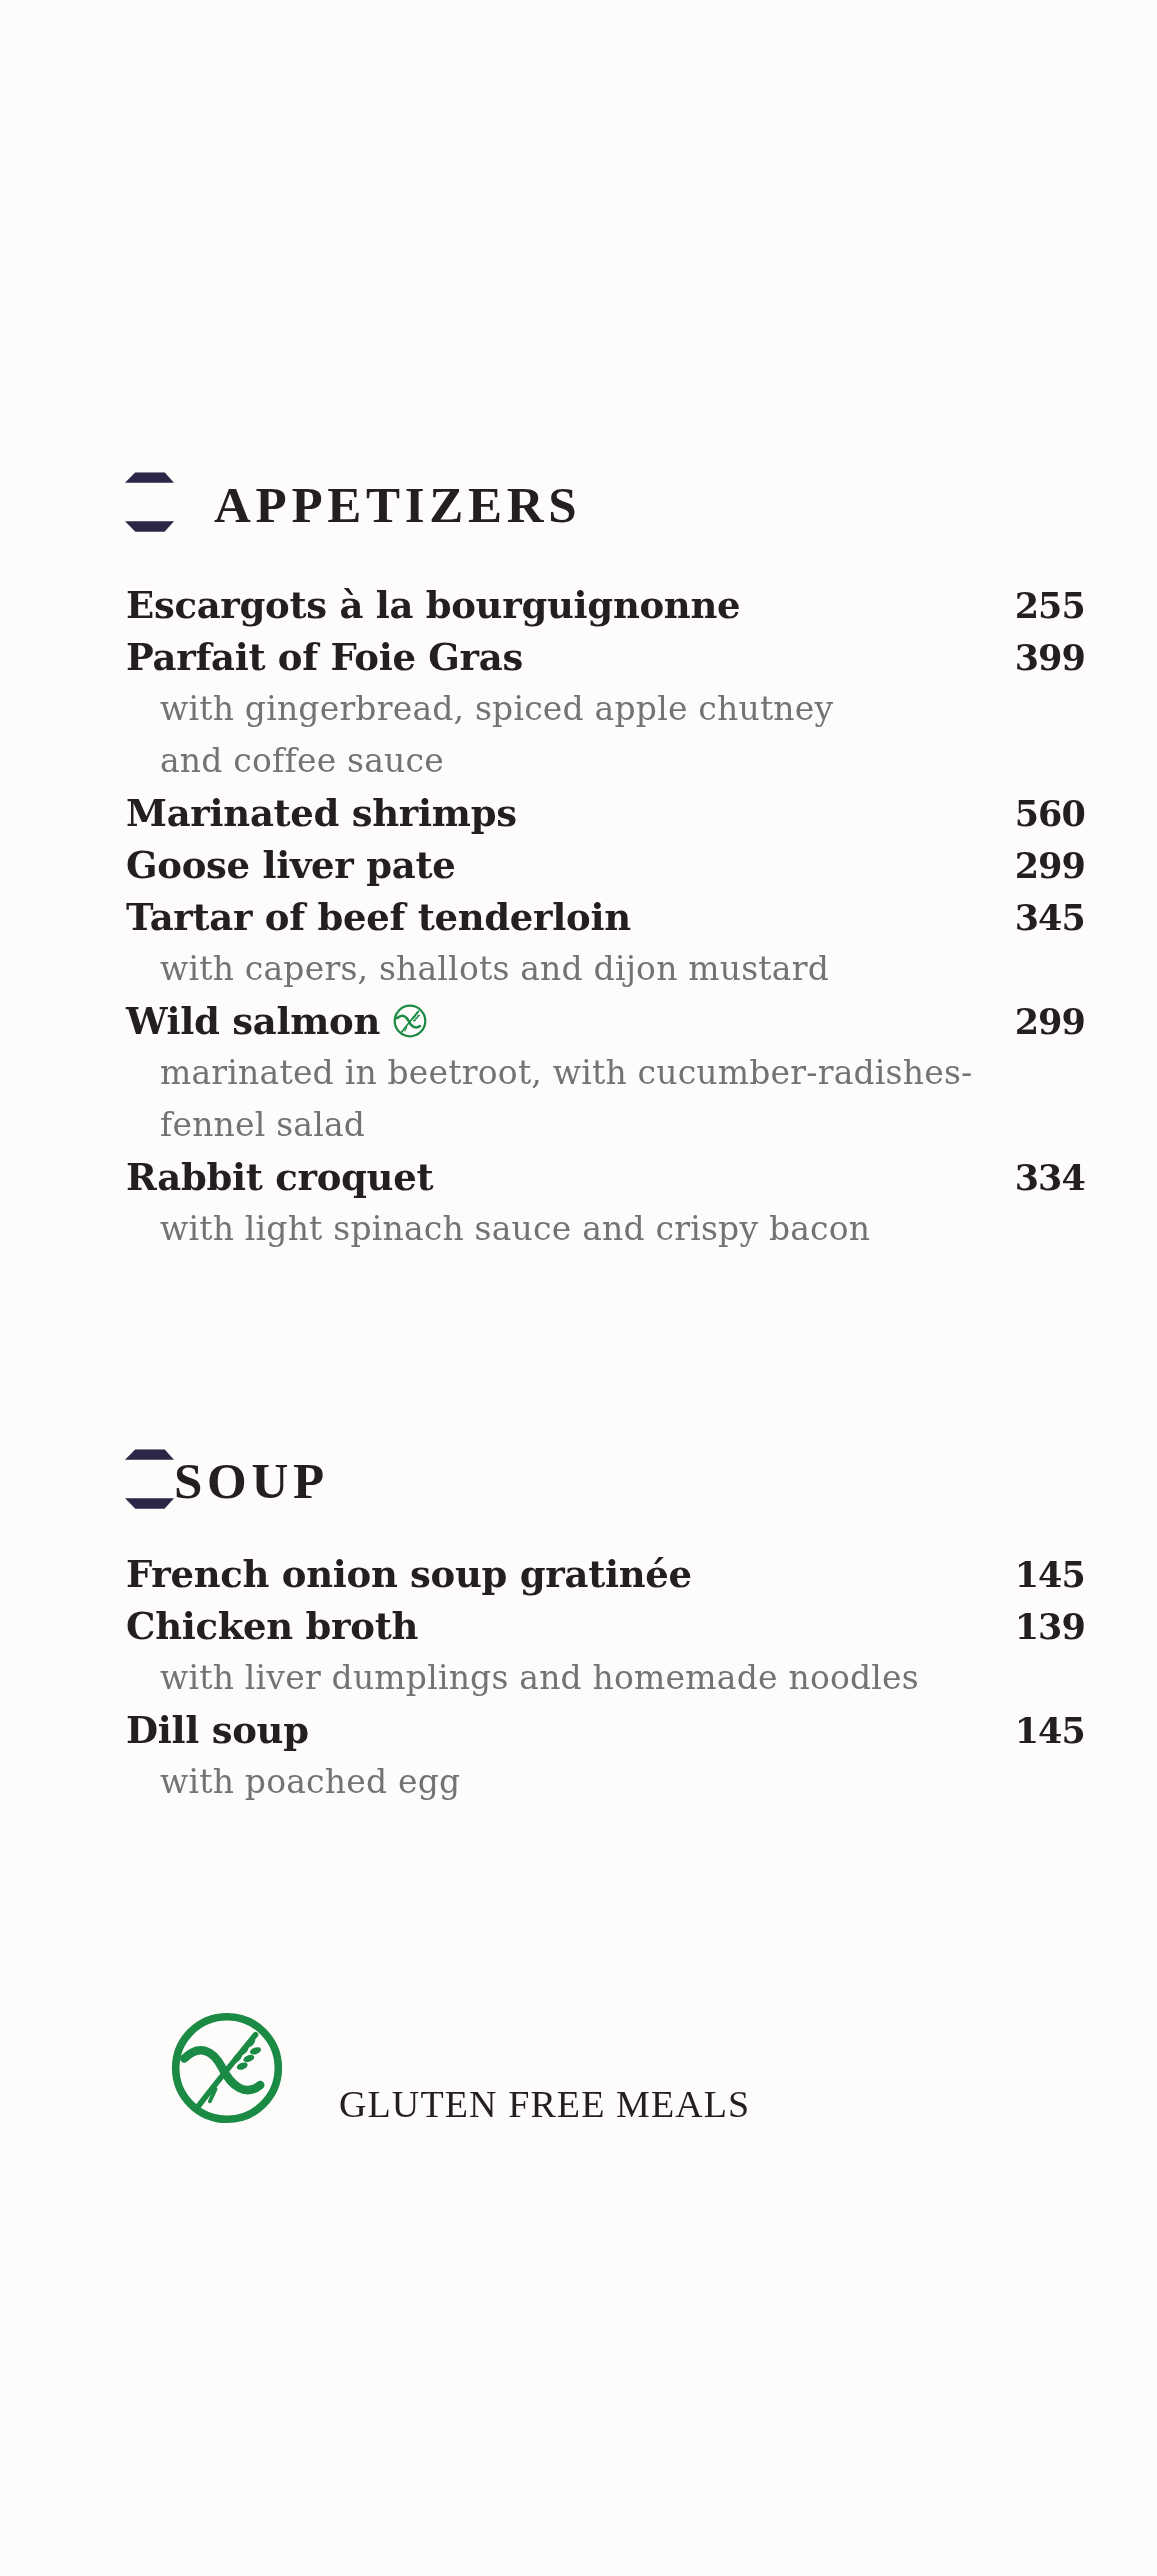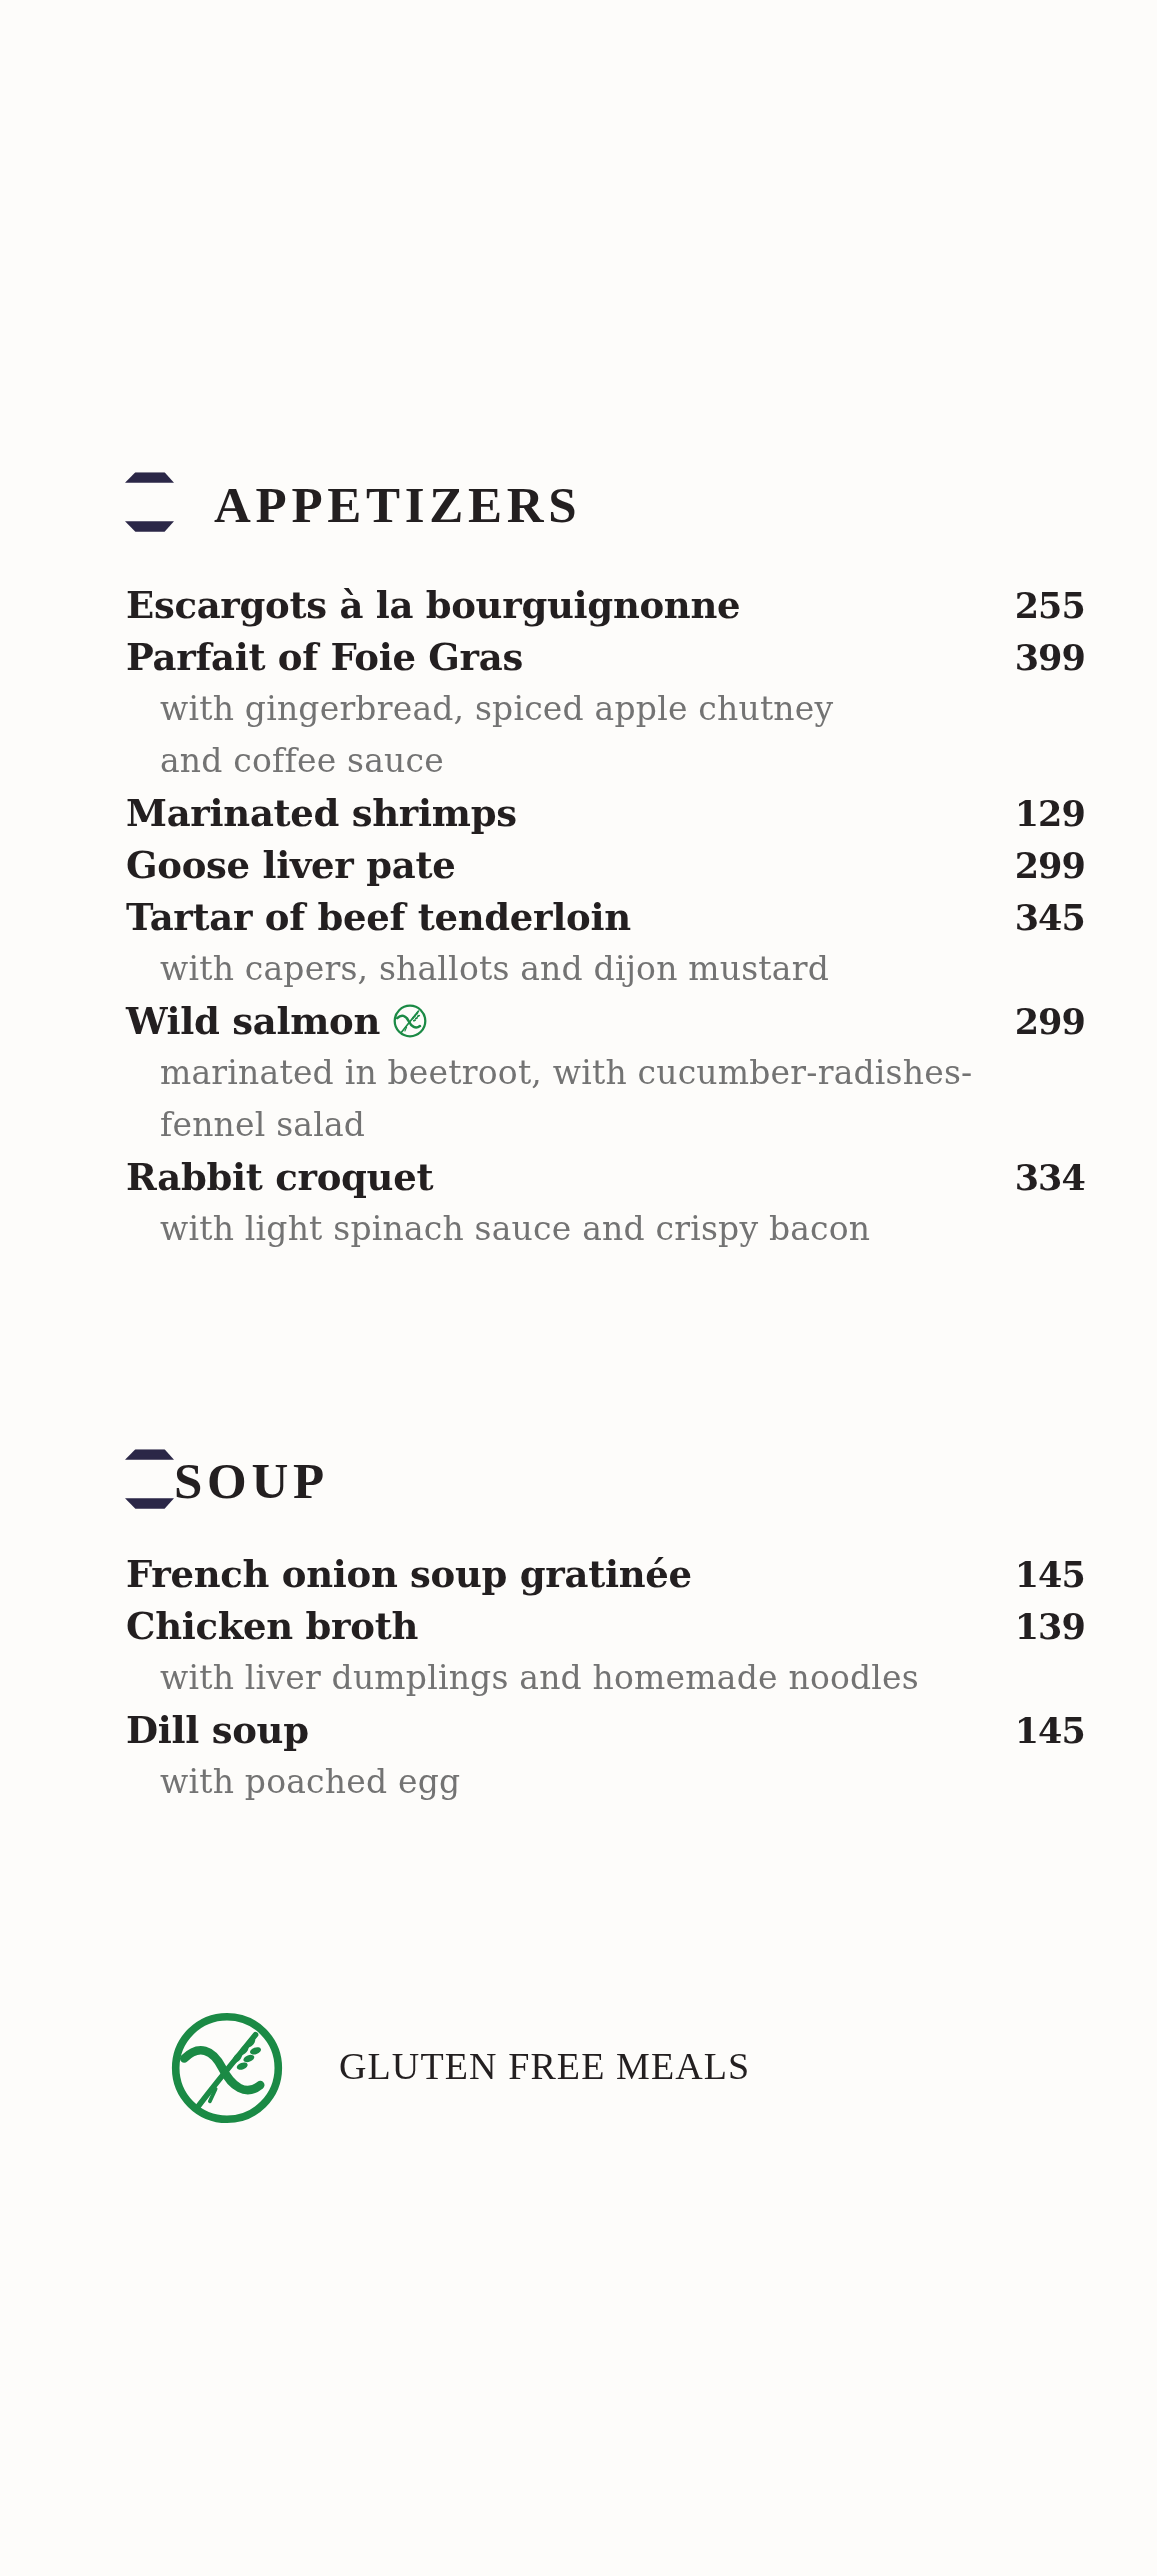--- a/index.html
+++ b/index.html
@@ -79,21 +79,21 @@
     width: 34px;
     height: 34px;
     margin-left: 13.3px;
     vertical-align: middle;
   }
   .legend {
     position: absolute;
     left: 170px;
     top: 2011px;
     display: flex;
-    align-items: center;
+    align-items: flex-end;
   }
   .legend-icon {
     width: 114px;
     height: 114px;
     display: block;
   }
   .legend-label {
     font-family: "Liberation Serif", "DejaVu Serif", serif;
     font-size: 38px;
     letter-spacing: 1.1px;
@@ -146,21 +146,21 @@
 
   <li class="line item-line">
     <span class="item-name">Parfait of Foie Gras</span>
     <span class="item-price">399</span>
   </li>
   <li class="line item-desc">with gingerbread, spiced apple chutney</li>
   <li class="line item-desc">and coffee sauce</li>
 
   <li class="line item-line">
     <span class="item-name">Marinated shrimps</span>
-    <span class="item-price">129</span>
+    <span class="item-price">560</span>
   </li>
 
   <li class="line item-line">
     <span class="item-name">Goose liver pate</span>
     <span class="item-price">299</span>
   </li>
 
   <li class="line item-line">
     <span class="item-name">Tartar of beef tenderloin</span>
     <span class="item-price">345</span>

